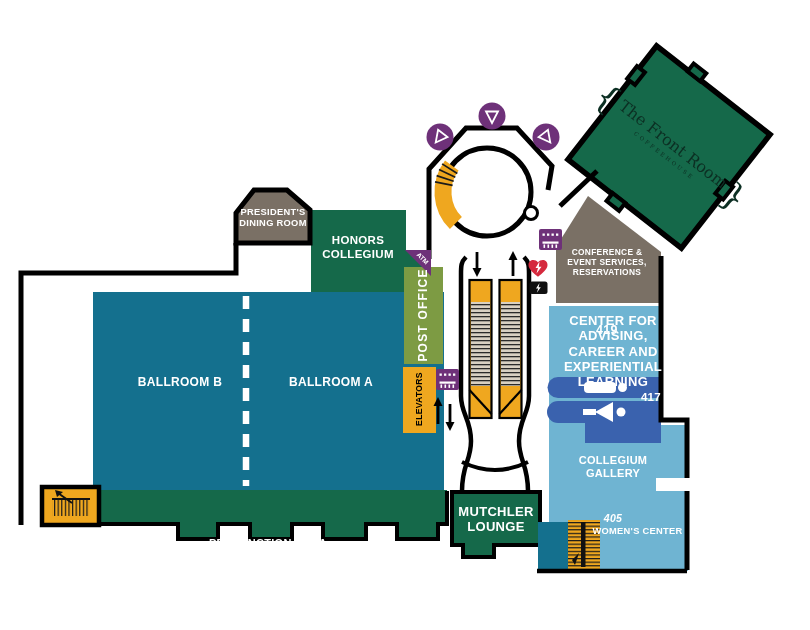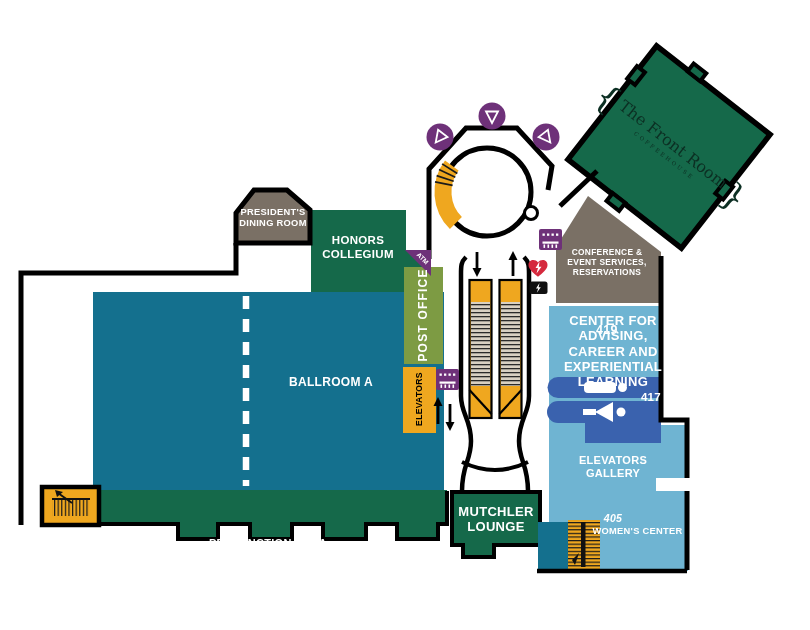--- a/index.html
+++ b/index.html
@@ -210,34 +210,35 @@
 <div class="lbl" style="left:234px;top:207px;width:78px;font-size:9.3px;">PRESIDENT'S
 DINING ROOM</div>
 
 <div class="lbl" style="left:303px;top:234px;width:110px;font-size:11.5px;">HONORS
 COLLEGIUM</div>
 
 <div class="lbl rot" style="left:423px;top:315px;font-size:12px;letter-spacing:1.2px;">POST OFFICE</div>
 
 <div class="lbl rot" style="left:419px;top:399px;font-size:8.6px;color:#000;">ELEVATORS</div>
 
+<div class="lbl" style="left:105px;top:375px;width:150px;font-size:12px;">BALLROOM B</div>
 
 <div class="lbl" style="left:256px;top:375px;width:150px;font-size:12px;">BALLROOM A</div>
 
 <div class="lbl" style="left:553px;top:248px;width:108px;font-size:8.4px;">CONFERENCE &amp;
 EVENT SERVICES,
 RESERVATIONS</div>
 <div class="lbl num" style="left:553px;top:279px;width:108px;font-size:12.5px;">419</div>
 
 <div class="lbl" style="left:549px;top:313px;width:112px;font-size:13px;padding-left:8px;">CENTER FOR ADVISING,
 CAREER AND
 EXPERIENTIAL LEARNING</div>
 <div class="lbl num" style="left:549px;top:347px;width:112px;font-size:11.5px;text-align:right;">417</div>
 
-<div class="lbl" style="left:552px;top:454px;width:122px;font-size:11px;">ELEVATORS GALLERY</div>
+<div class="lbl" style="left:552px;top:454px;width:122px;font-size:11px;">COLLEGIUM GALLERY</div>
 <div class="lbl num" style="left:552px;top:468px;width:122px;font-size:10.5px;font-style:italic;">405</div>
 
 <div class="lbl" style="left:178px;top:501px;width:180px;font-size:11px;margin-top:36px;">PREFUNCTION AREA</div>
 
 <div class="lbl" style="left:452px;top:504px;width:88px;font-size:13px;">MUTCHLER
 LOUNGE</div>
 
 <div class="lbl" style="left:589px;top:526px;width:97px;font-size:9.3px;">WOMEN'S CENTER</div>
 <div class="lbl num" style="left:589px;top:540px;width:97px;font-size:9.5px;">403</div>
 

